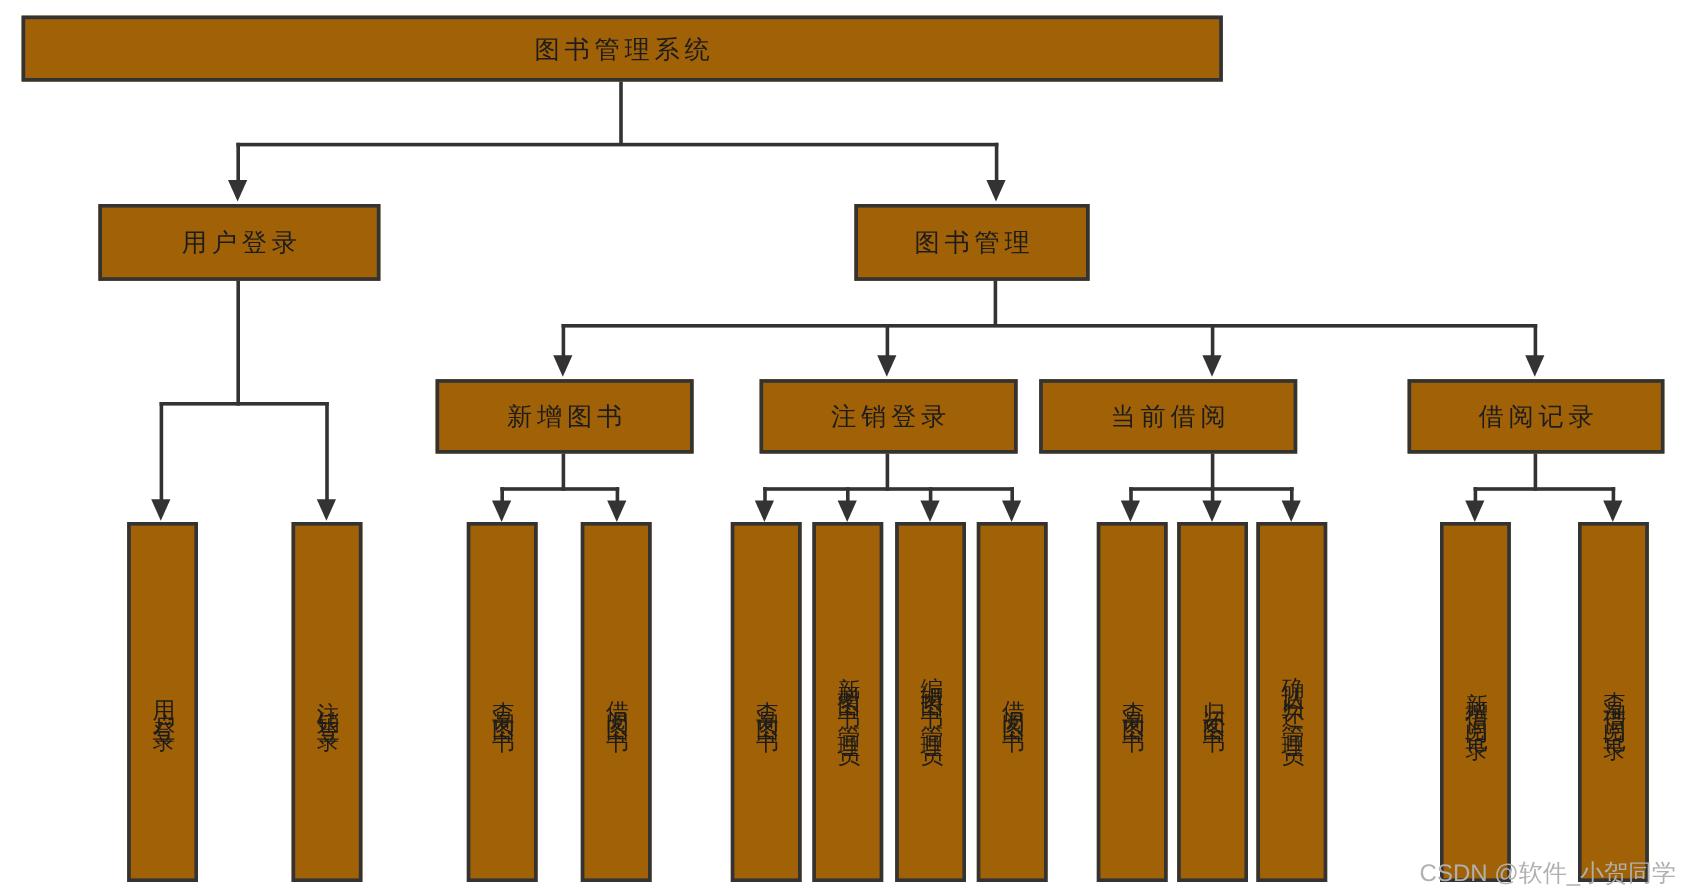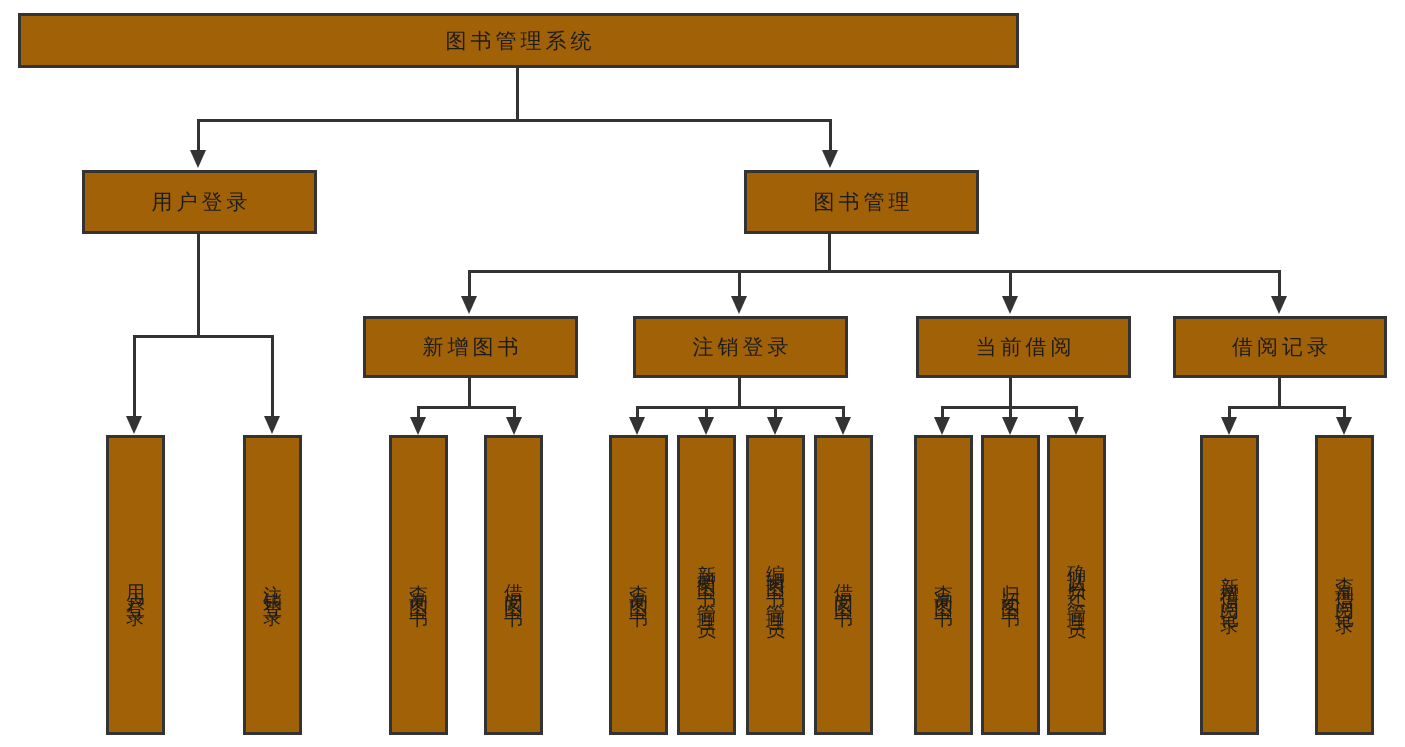--- a/index.html
+++ b/index.html
@@ -61,33 +61,33 @@
 <div id="canvas">
 
   <div class="box" style="left:18px;top:13px;width:1001px;height:55px;">
     <span class="hlabel">图书管理系统</span>
   </div>
 
   <div class="box" style="left:82px;top:170px;width:235px;height:64px;">
     <span class="hlabel">用户登录</span>
   </div>
 
-  <div class="box" style="left:712px;top:170px;width:235px;height:64px;margin-left:32px;">
+  <div class="box" style="left:712px;top:170px;width:196px;height:64px;">
     <span class="hlabel">图书管理</span>
   </div>
 
   <div class="box" style="left:363px;top:316px;width:215px;height:62px;">
     <span class="hlabel">新增图书</span>
   </div>
 
   <div class="box" style="left:633px;top:316px;width:215px;height:62px;">
     <span class="hlabel">注销登录</span>
   </div>
 
-  <div class="box" style="left:916px;top:316px;width:215px;height:62px;">
+  <div class="box" style="left:866px;top:316px;width:215px;height:62px;">
     <span class="hlabel">当前借阅</span>
   </div>
 
   <div class="box" style="left:1173px;top:316px;width:214px;height:62px;">
     <span class="hlabel">借阅记录</span>
   </div>
 
   <div class="box" style="left:106px;top:435px;width:59px;height:300px;">
     <span class="vlabel">用户登录</span>
   </div>
@@ -192,14 +192,15 @@
   <div class="ln" style="left:1075px;top:406px;width:3px;height:12px;"></div>
   <div class="ah" style="left:1068px;top:417px;"></div>
 
   <div class="ln" style="left:1278px;top:378px;width:3px;height:31px;"></div>
   <div class="ln" style="left:1228px;top:406px;width:118px;height:3px;"></div>
   <div class="ln" style="left:1228px;top:406px;width:3px;height:12px;"></div>
   <div class="ah" style="left:1221px;top:417px;"></div>
   <div class="ln" style="left:1343px;top:406px;width:3px;height:12px;"></div>
   <div class="ah" style="left:1336px;top:417px;"></div>
 
+  <div class="watermark">CSDN @软件_小贺同学</div>
 
 </div>
 
 </body></html>

